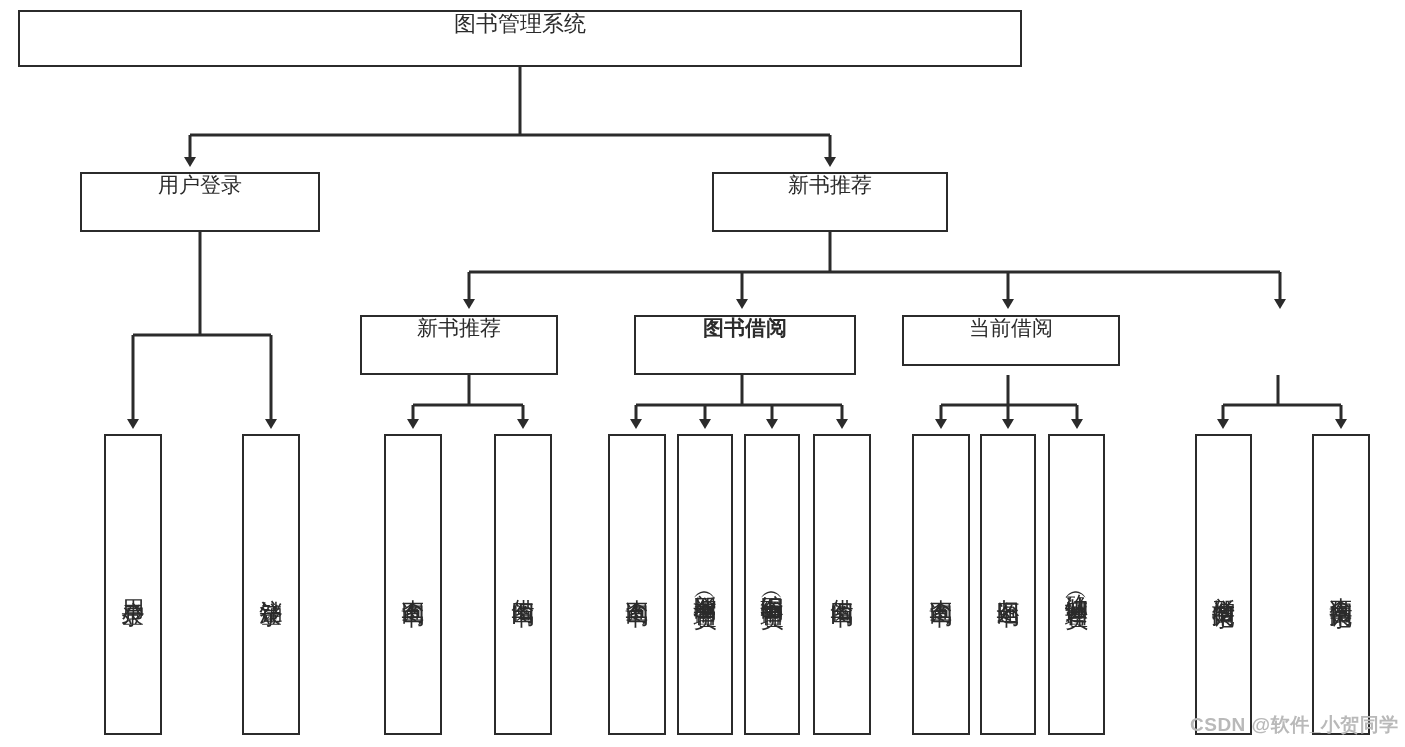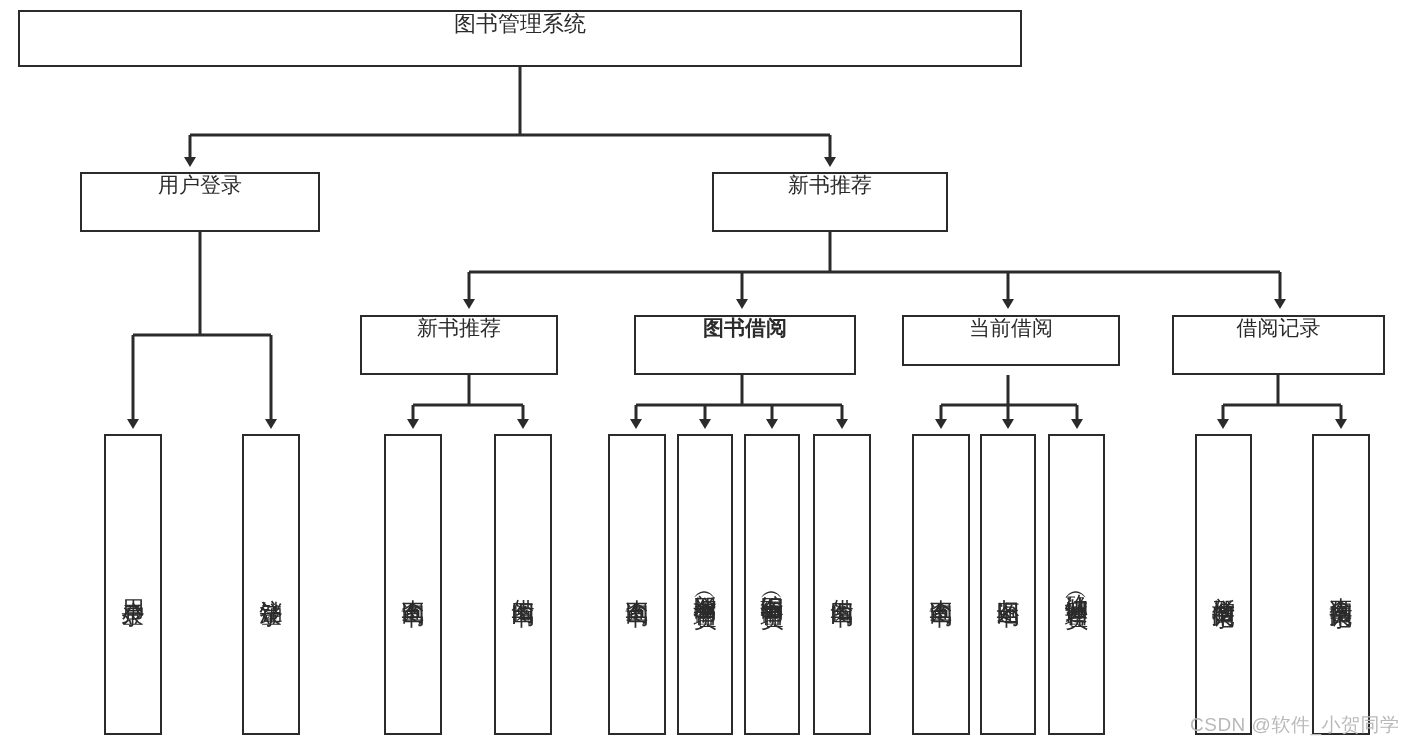--- a/index.html
+++ b/index.html
@@ -66,20 +66,21 @@
   }
   .watermark {
     position: absolute;
     left: 1190px;
     top: 712px;
     font-size: 19px;
     color: #b9b9b9;
     font-family: "Liberation Sans", "DejaVu Sans", sans-serif;
     white-space: nowrap;
     letter-spacing: 0.5px;
+    font-weight: bold;
   }
 </style>
 </head>
 <body>
 
 <div id="diagram-root">
 
   <svg class="diagram-canvas" viewBox="0 0 1405 747" xmlns="http://www.w3.org/2000/svg">
     <defs>
       <marker id="arrow" markerWidth="10" markerHeight="12" refX="1" refY="6" orient="auto" markerUnits="userSpaceOnUse">
@@ -147,23 +148,20 @@
   </div>
 
   <div class="node-box" style="left:634px; top:315px; width:222px; height:60px;font-weight:bold;">
     <span class="node-label label-h">图书借阅</span>
   </div>
 
   <div class="node-box" style="left:902px; top:315px; width:218px; height:51px;">
     <span class="node-label label-h">当前借阅</span>
   </div>
 
-  <div class="node-box" style="left:1172px; top:315px; width:213px; height:60px;">
-    <span class="node-label label-h">借阅记录</span>
-  </div>
 
   <div class="node-box leaf-box" style="left:104px; top:434px; width:58px; height:301px;">
     <span class="node-label label-v">用户登录</span>
   </div>
 
   <div class="node-box leaf-box" style="left:242px; top:434px; width:58px; height:301px;">
     <span class="node-label label-v">注销登录</span>
   </div>
 
   <div class="node-box leaf-box" style="left:384px; top:434px; width:58px; height:301px;">

